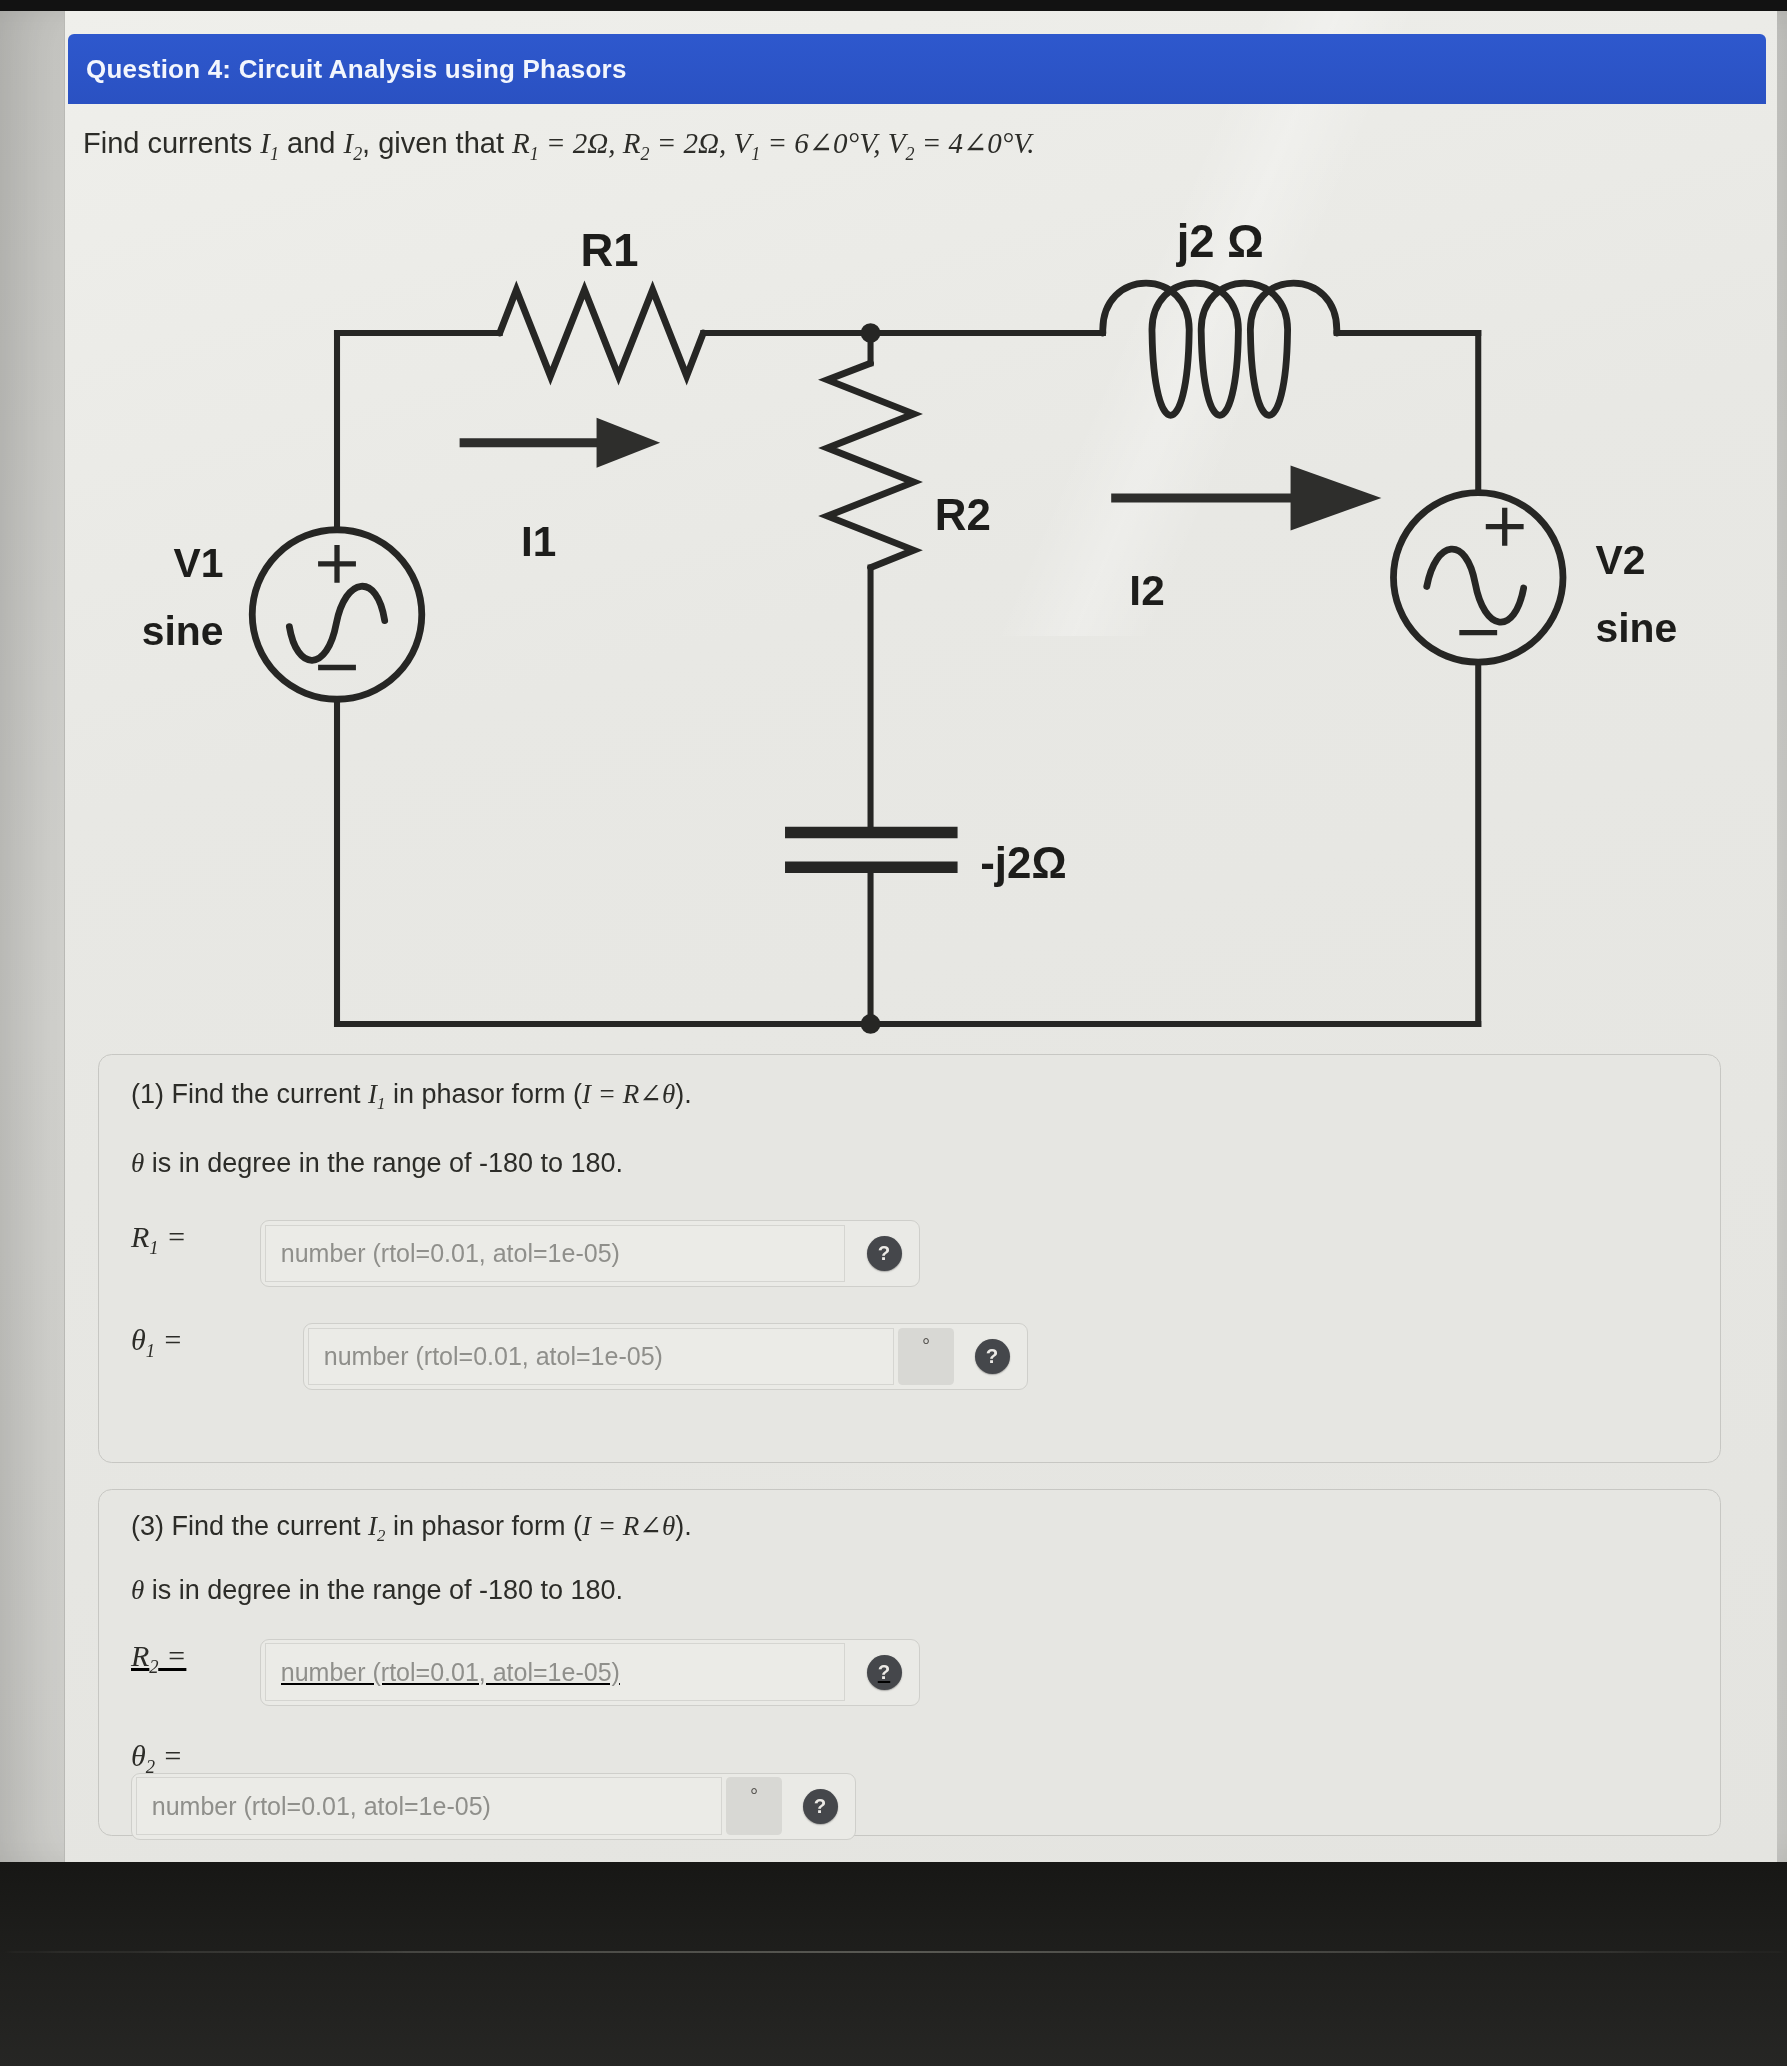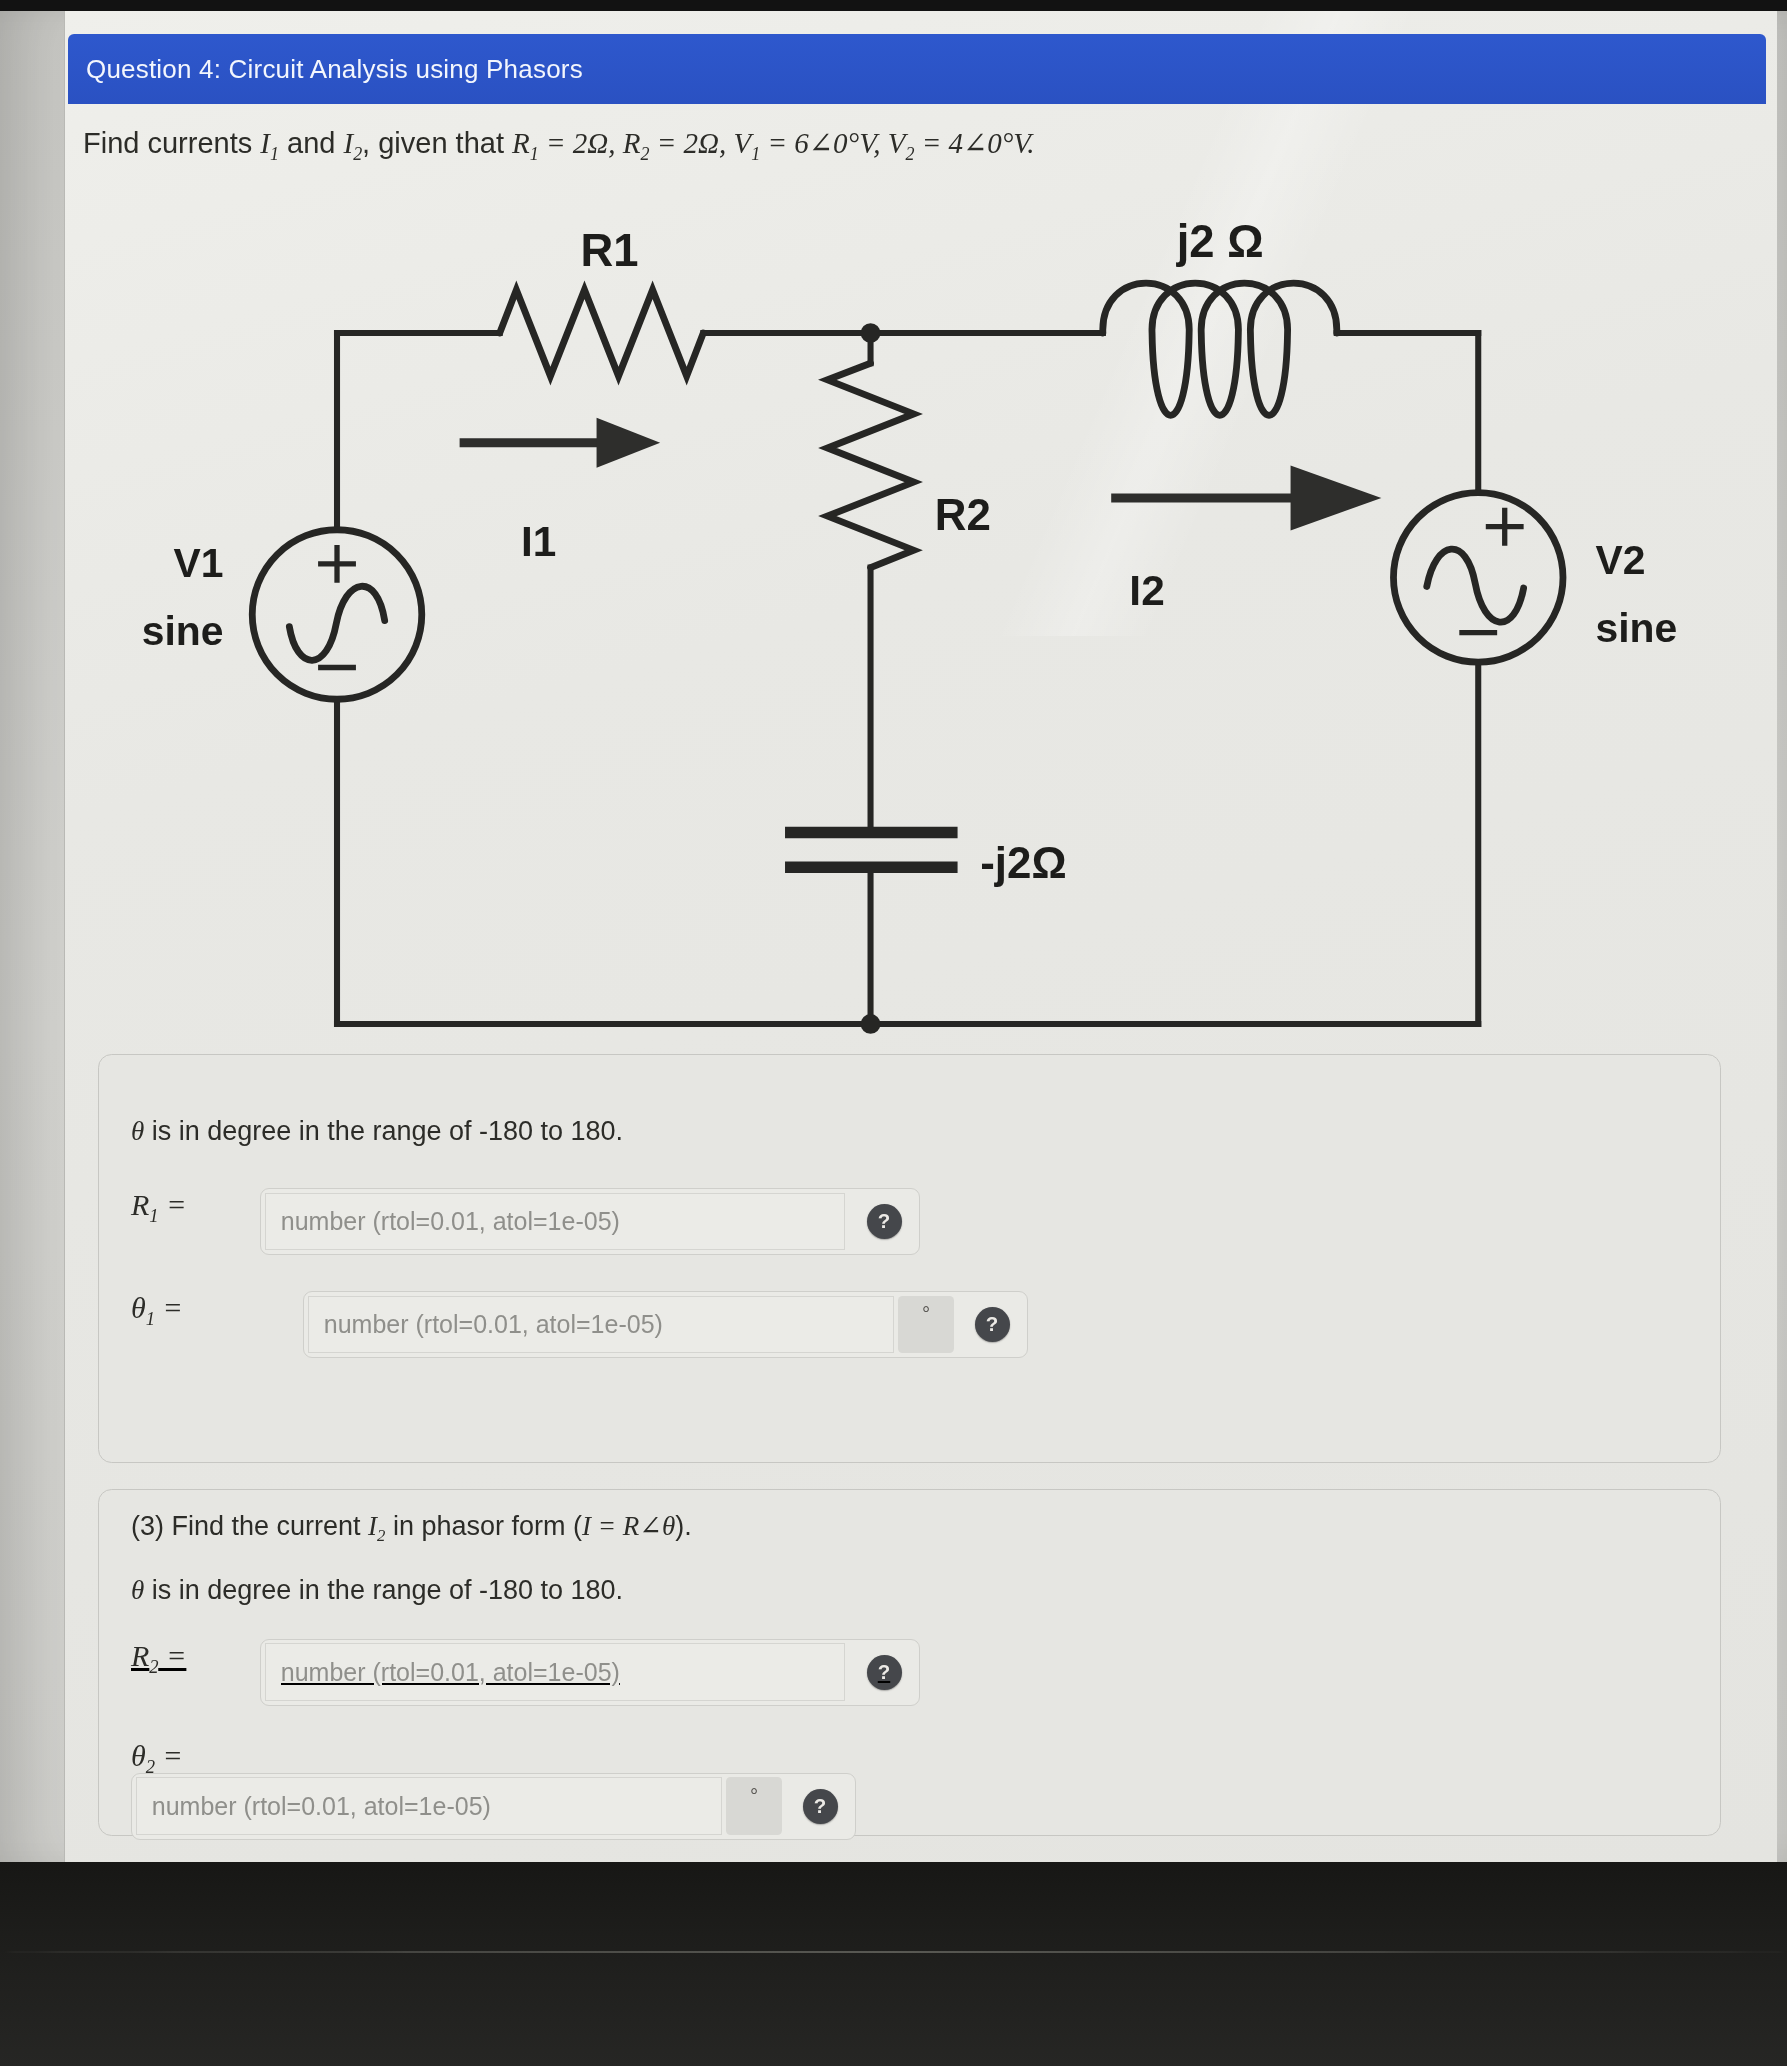--- a/index.html
+++ b/index.html
@@ -20,21 +20,21 @@
          background:linear-gradient(165deg,#efefeb 0%,#e8e8e4 35%,#e4e4e0 100%);
          border-left:1.5px solid #b9b9b5;}
   .glare{position:absolute;left:1082px;top:-45px;width:272px;height:681px;
          background:linear-gradient(100deg,rgba(255,255,255,0) 30%,rgba(255,255,255,.55) 50%,rgba(255,255,255,0) 70%);
          transform:skewX(-14deg);opacity:.45;pointer-events:none;}
   
   .qheader{position:absolute;left:68px;top:34px;width:1698px;height:70px;
            background:linear-gradient(180deg,#2e58cd,#2a51c2);
            border-radius:6px 6px 0 0;display:flex;align-items:center;
            padding-left:18px;box-sizing:border-box;}
-  .qheader-title{color:#f3f6fd;font-size:26px;font-weight:400;letter-spacing:0.2px;}
+  .qheader-title{color:#f3f6fd;font-size:26px;font-weight:700;letter-spacing:0.2px;}
   
   .problem{position:absolute;left:83px;top:126px;font-size:29px;color:#2c2c28;white-space:nowrap;}
   .seg-plain{font-family:"Liberation Sans",sans-serif;}
   .seg-math{font-family:"Liberation Serif","DejaVu Serif","DejaVu Sans",serif;font-style:italic;}
   sub.seg-sub{font-family:"Liberation Serif","DejaVu Serif",serif;font-style:italic;font-size:.62em;line-height:0;}
   
   svg.circuit{position:absolute;left:0;top:0;width:1788px;height:2066px;pointer-events:none;}
   .wire{stroke:#262624;stroke-width:8;fill:none;stroke-linecap:square;}
   .comp{stroke:#262624;stroke-width:9;fill:none;stroke-linejoin:miter;stroke-linecap:round;}
   .node{fill:#262624;}
@@ -145,20 +145,21 @@
     <text class="clabel" x="1295" y="1160" font-size="58" text-anchor="start">-j2Ω</text>
     <text class="clabel" x="295" y="762" font-size="54" text-anchor="end">V1</text>
     <text class="clabel" x="295" y="852" font-size="54" text-anchor="end">sine</text>
     <text class="clabel" x="2108" y="758" font-size="54" text-anchor="start">V2</text>
     <text class="clabel" x="2108" y="848" font-size="54" text-anchor="start">sine</text>
     <text class="clabel" x="688" y="735" font-size="56" text-anchor="start">I1</text>
     <text class="clabel" x="1492" y="800" font-size="56" text-anchor="start">I2</text>
   </svg>
 
   <div class="card" id="card1">
+    <div class="card-line line1"><span class="seg-plain">(1) Find the current </span><span class="seg-math">I</span><sub class="seg-sub">1</sub><span class="seg-plain"> in phasor form (</span><span class="seg-math">I</span><span class="seg-math"> = </span><span class="seg-math">R∠θ</span><span class="seg-plain">).</span></div>
     <div class="card-line line2"><span class="seg-math">θ</span><span class="seg-plain"> is in degree in the range of -180 to 180.</span></div>
 
     <div class="qrow row1">
       <div class="qrow-label"><span class="seg-math">R</span><sub class="seg-sub">1</sub><span class="seg-math"> =</span></div>
       <div class="input-group group-r">
         <input class="text-input" type="text" placeholder="number (rtol=0.01, atol=1e-05)" style="">
         <div class="help-cell">
           <div class="qbadge">?</div>
         </div>
       </div>

